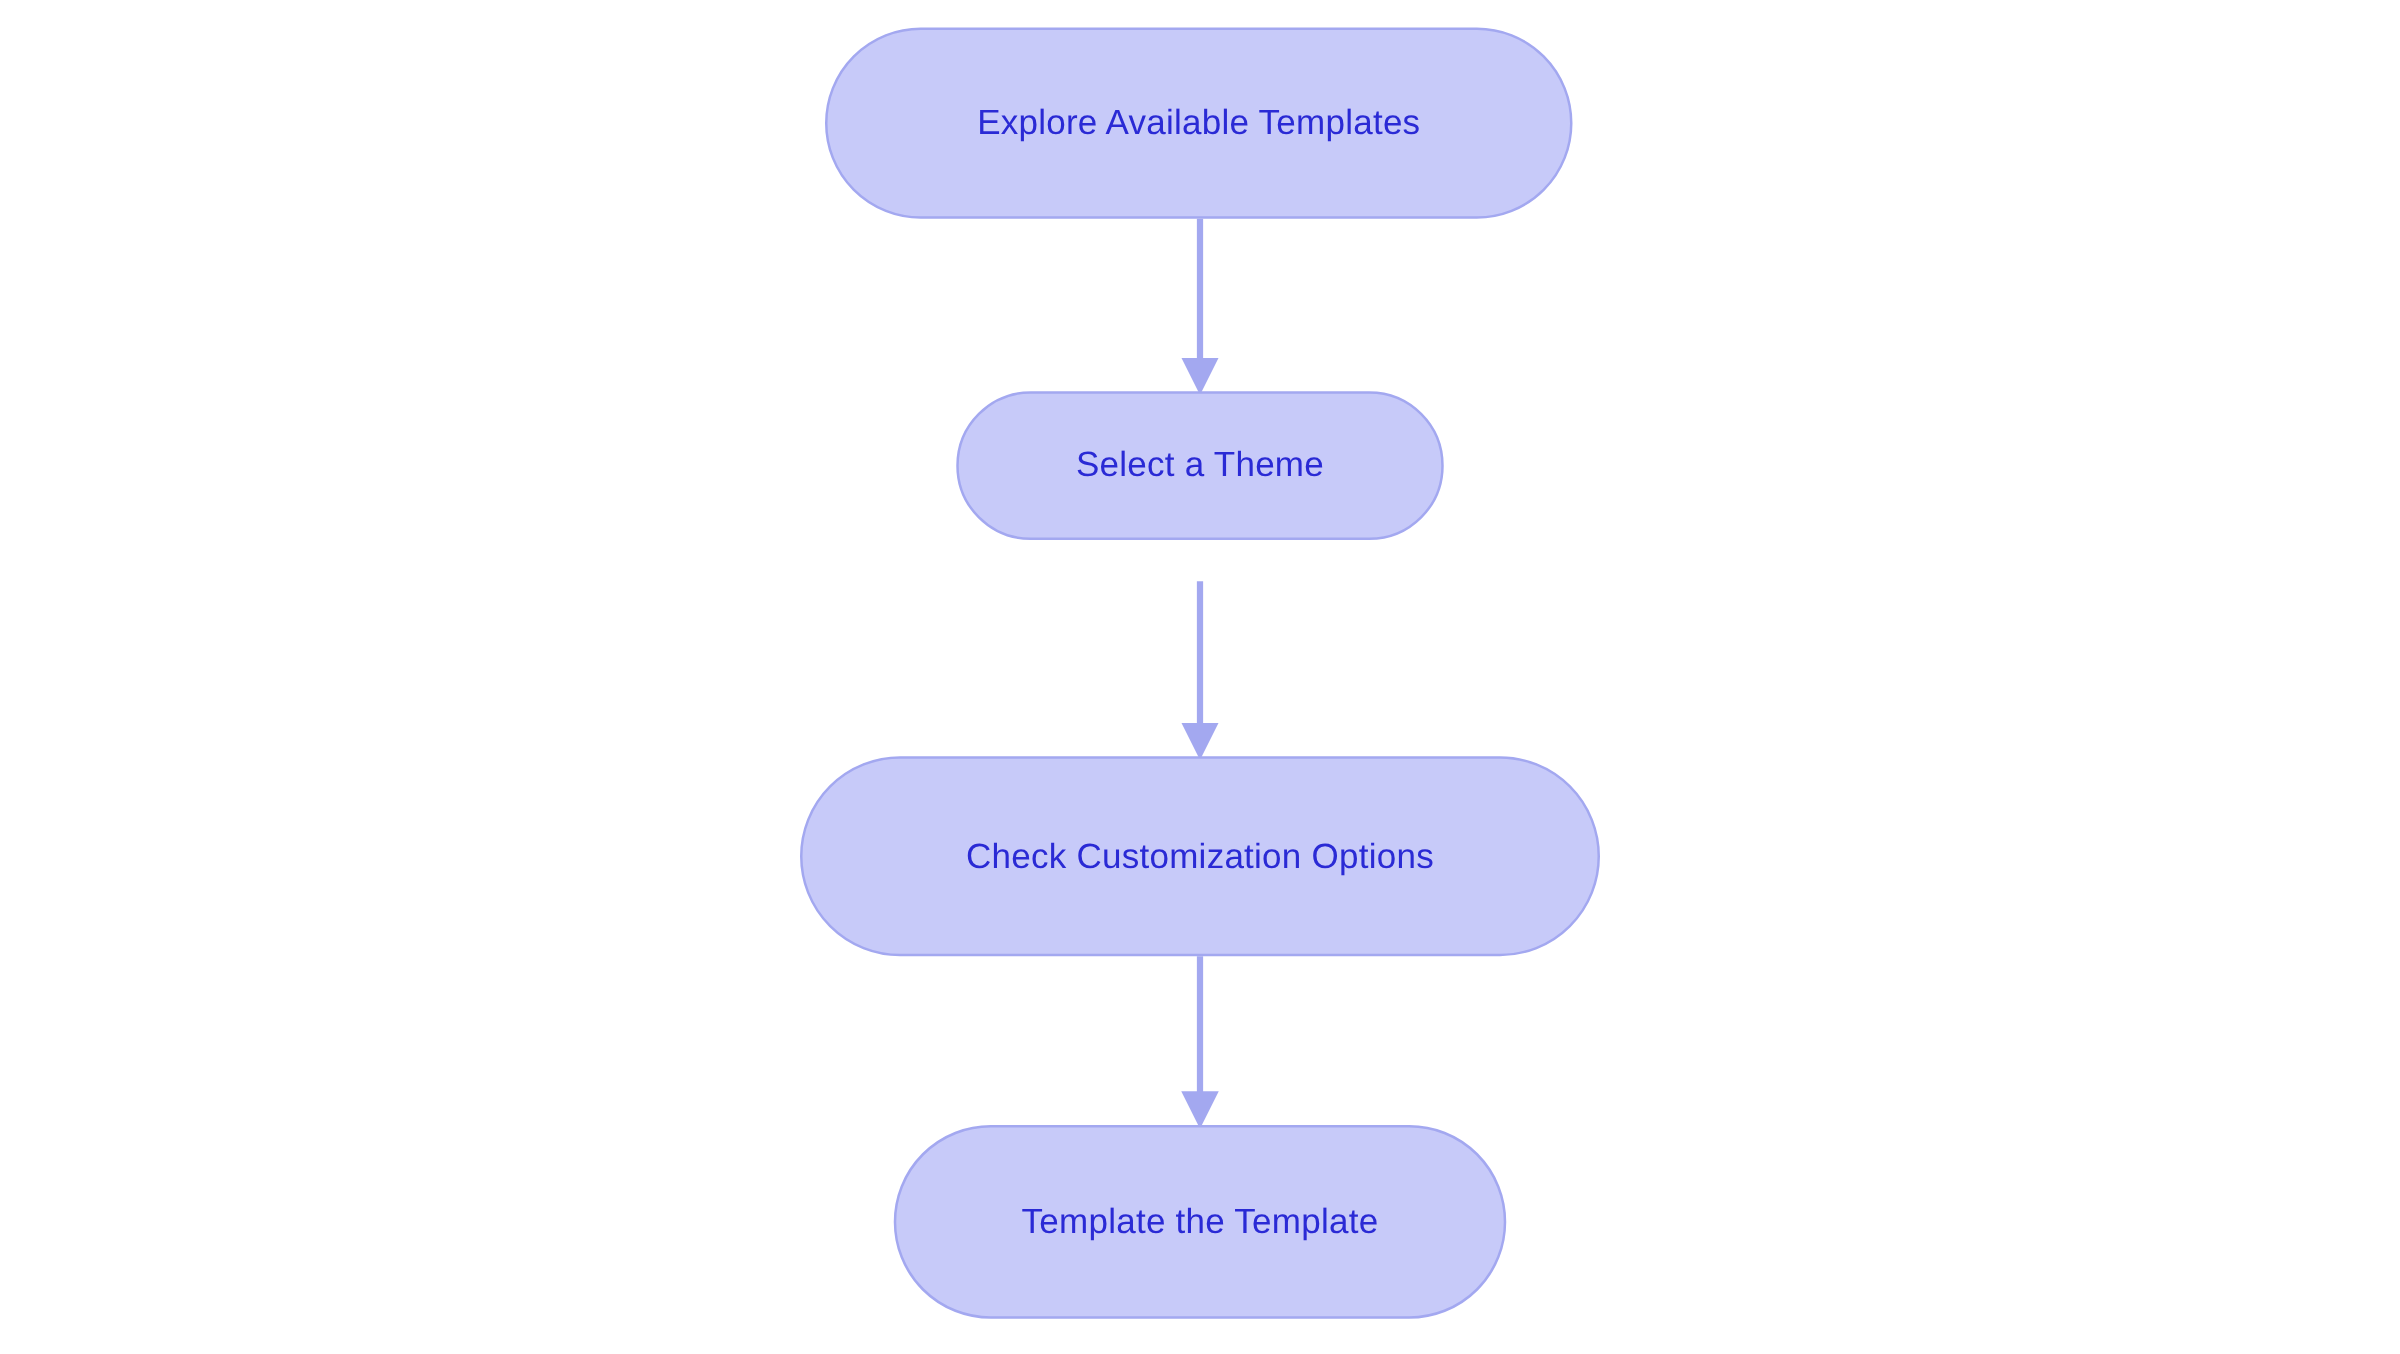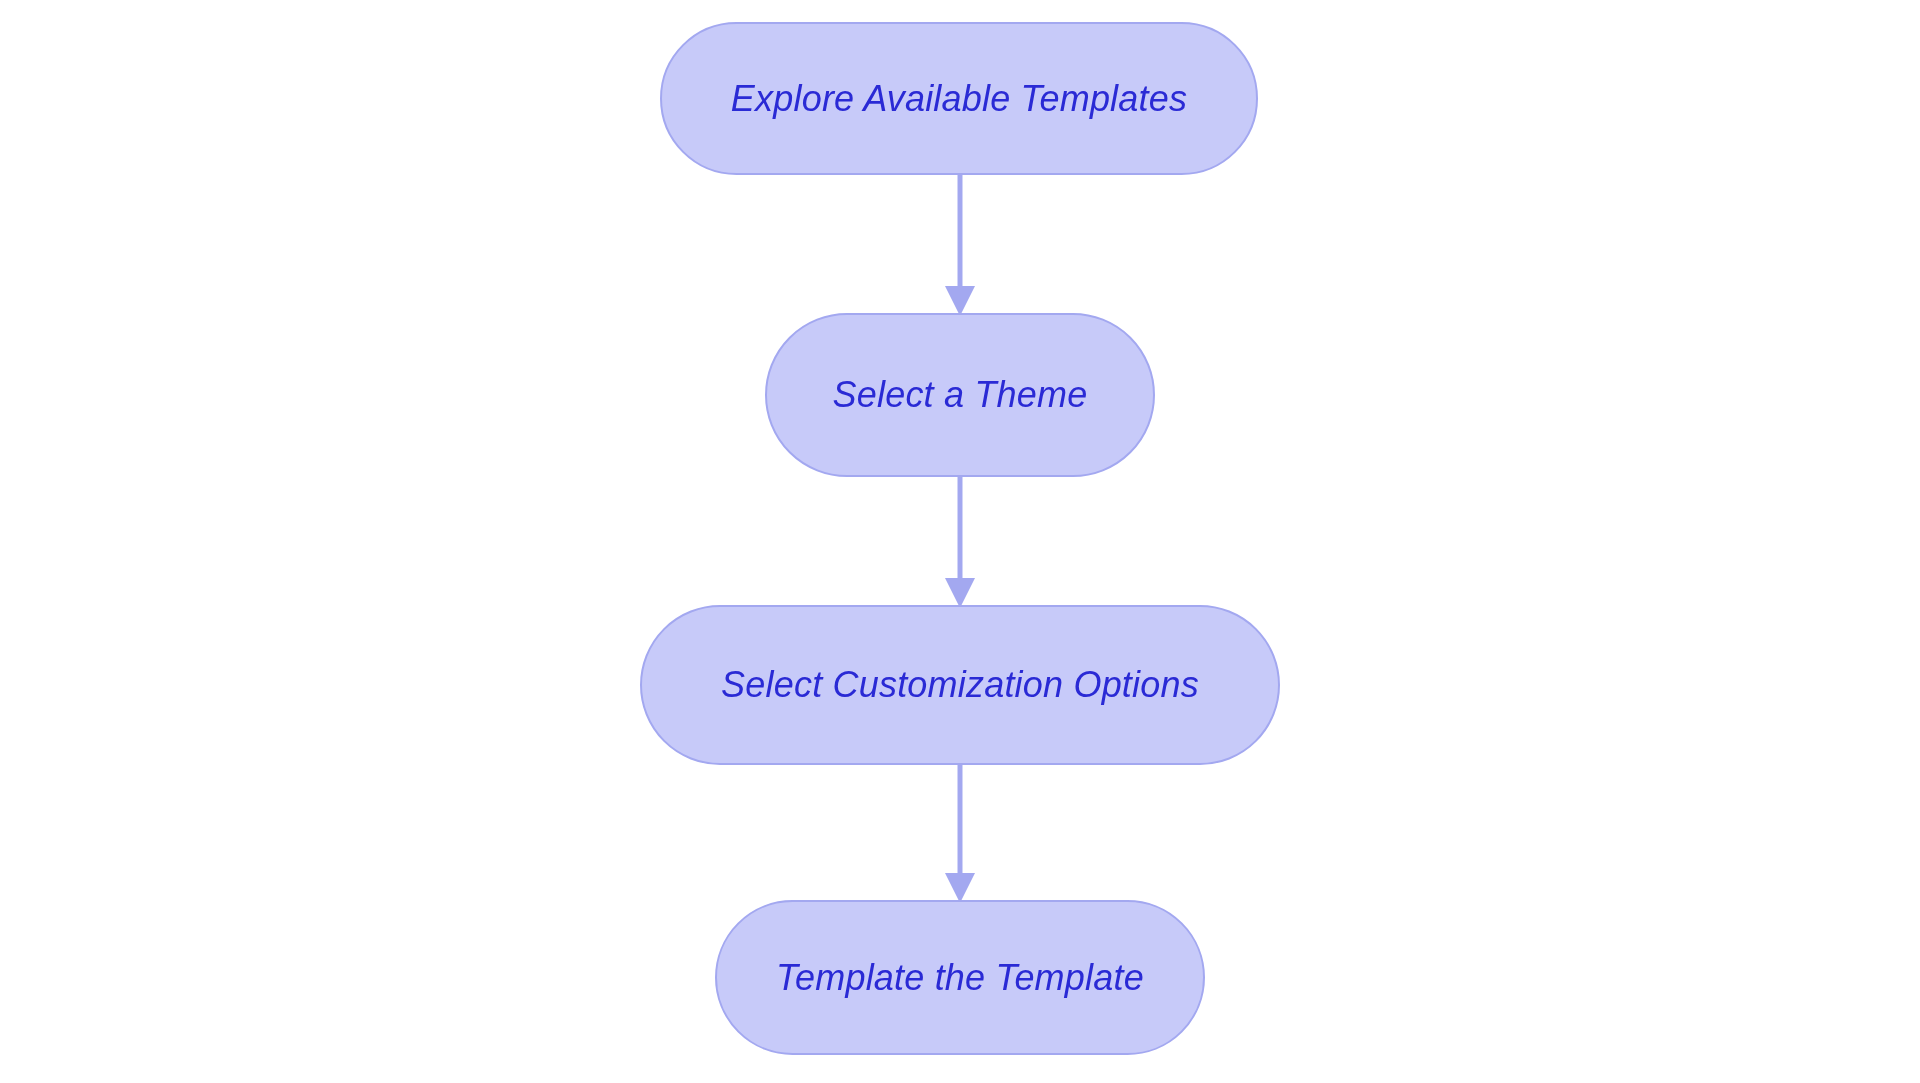--- a/index.html
+++ b/index.html
@@ -28,32 +28,31 @@
     border: 2px solid #a3a8f0;
     border-radius: 999px;
     display: flex;
     align-items: center;
     justify-content: center;
     text-align: center;
   }
 
   .flow-node-label {
     color: #2a2ad5;
-    font-size: 36px;
+    font-size: 28px;
     font-weight: 400;
     letter-spacing: 0.2px;
     line-height: 1.15;
     white-space: nowrap;
     font-family: "Liberation Sans", "DejaVu Sans", sans-serif;
-    font-style: italic;
   }
 
   
   #node-1 { left: 660px; top: 22px;  width: 598px; height: 153px; }
-  #node-2 { left: 765px; top: 313px; width: 390px; height: 164px; }
+  #node-2 { left: 765px; top: 313px; width: 390px; height: 119px; }
   #node-3 { left: 640px; top: 605px; width: 640px; height: 160px; }
   #node-4 { left: 715px; top: 900px; width: 490px; height: 155px; }
 
   .flow-connector {
     position: absolute;
     left: 0;
     top: 0;
     width: 1920px;
     height: 1083px;
     pointer-events: none;
@@ -81,20 +80,20 @@
 
   <div class="flow-node" id="node-1">
     <span class="flow-node-label">Explore Available Templates</span>
   </div>
 
   <div class="flow-node" id="node-2">
     <span class="flow-node-label">Select a Theme</span>
   </div>
 
   <div class="flow-node" id="node-3">
-    <span class="flow-node-label">Select Customization Options</span>
+    <span class="flow-node-label">Check Customization Options</span>
   </div>
 
   <div class="flow-node" id="node-4">
     <span class="flow-node-label">Template the Template</span>
   </div>
 
 </div>
 
 </body></html>

